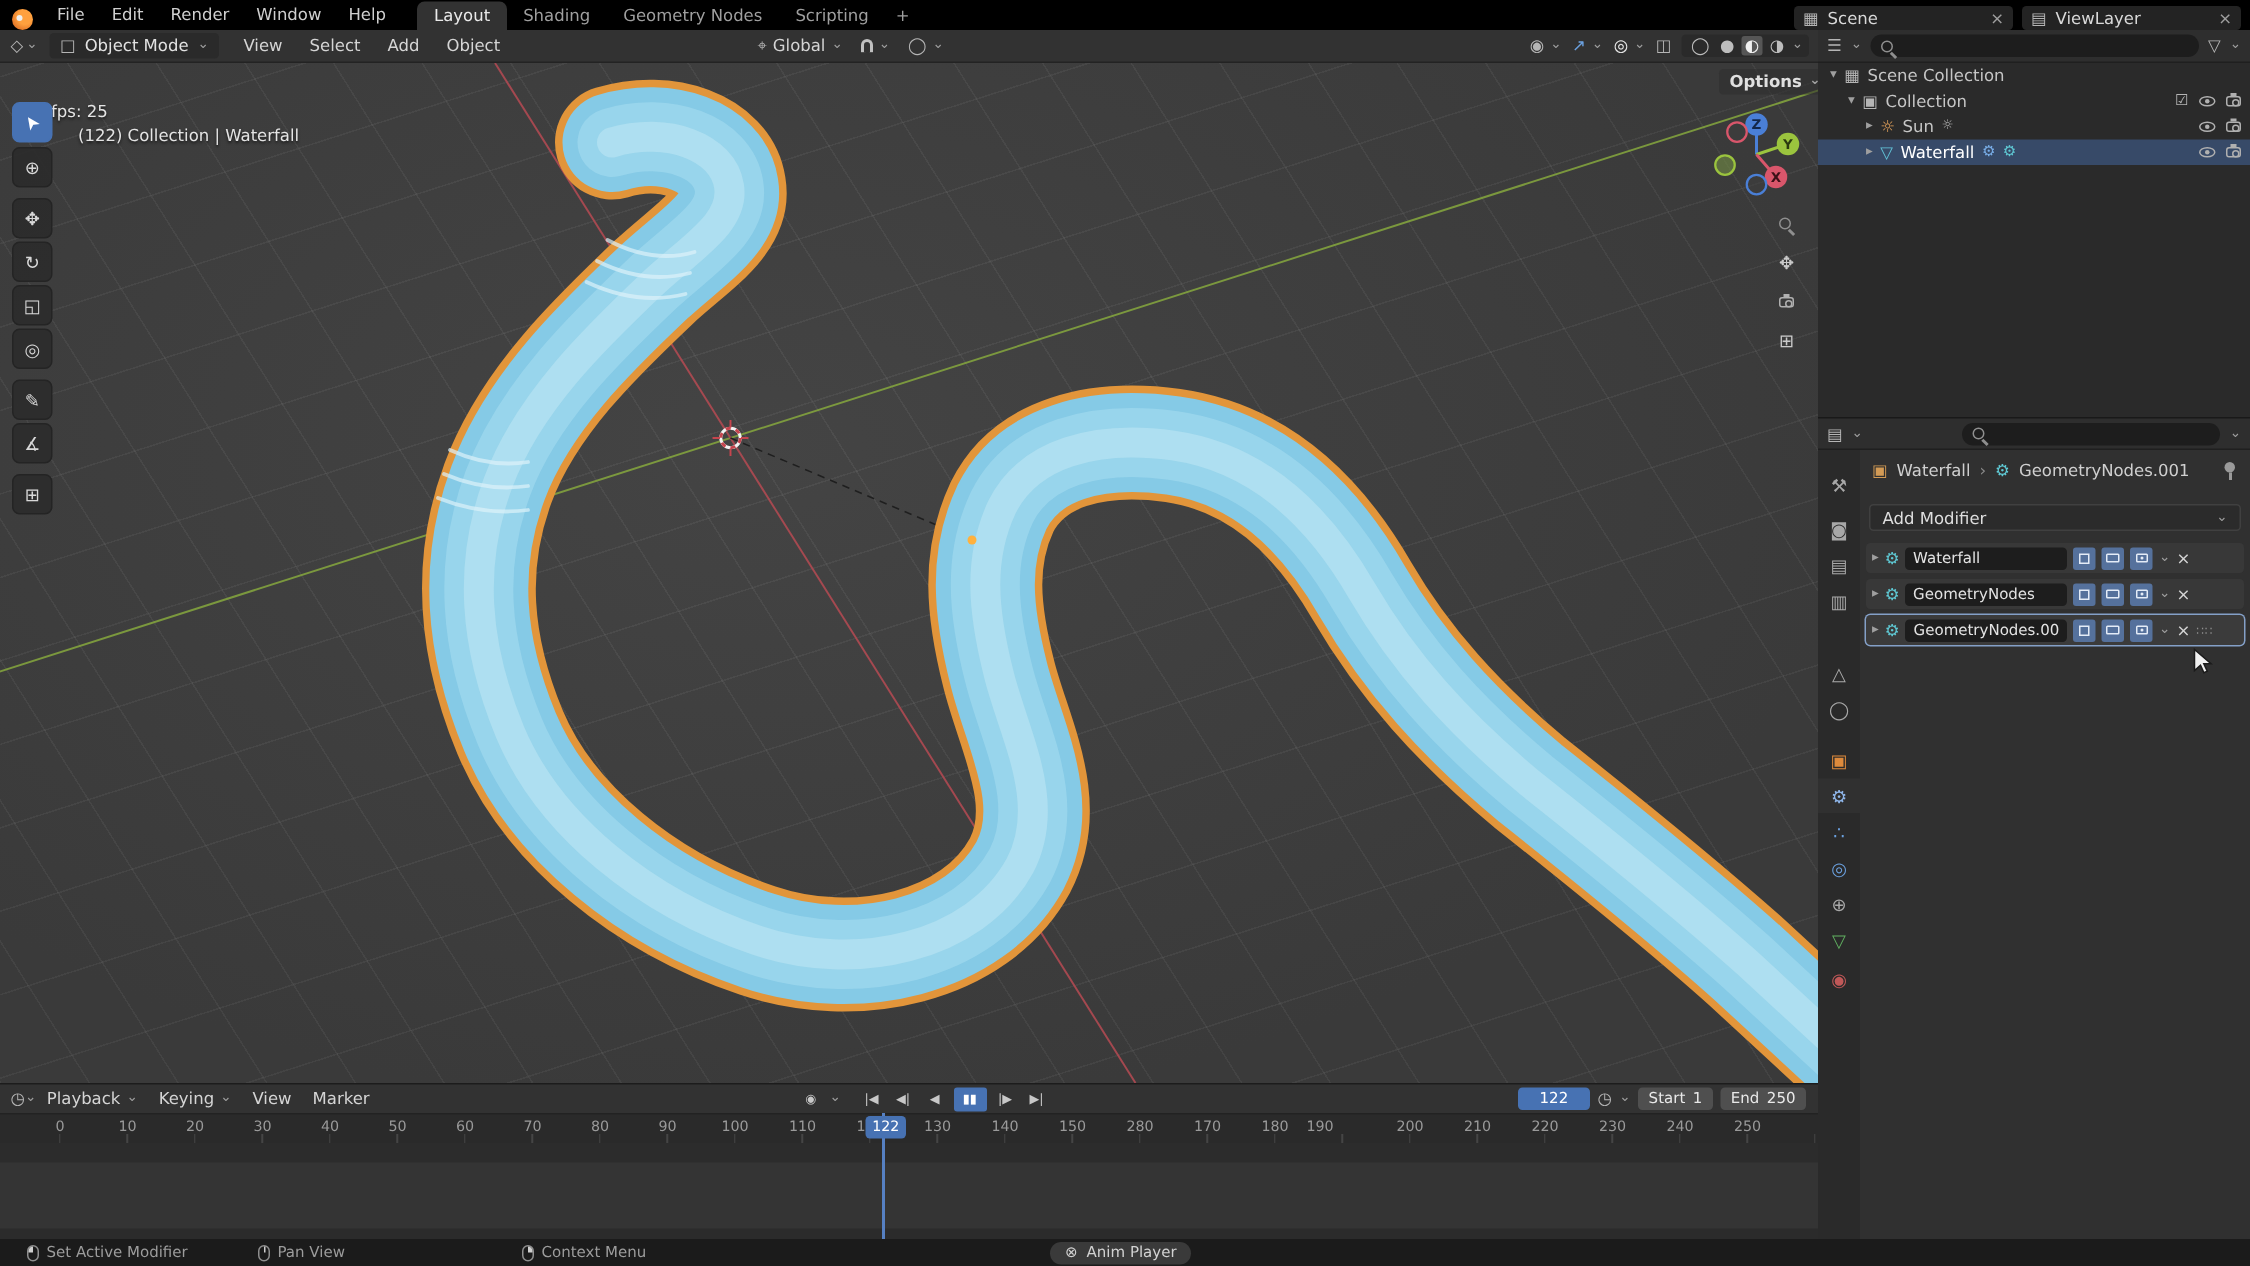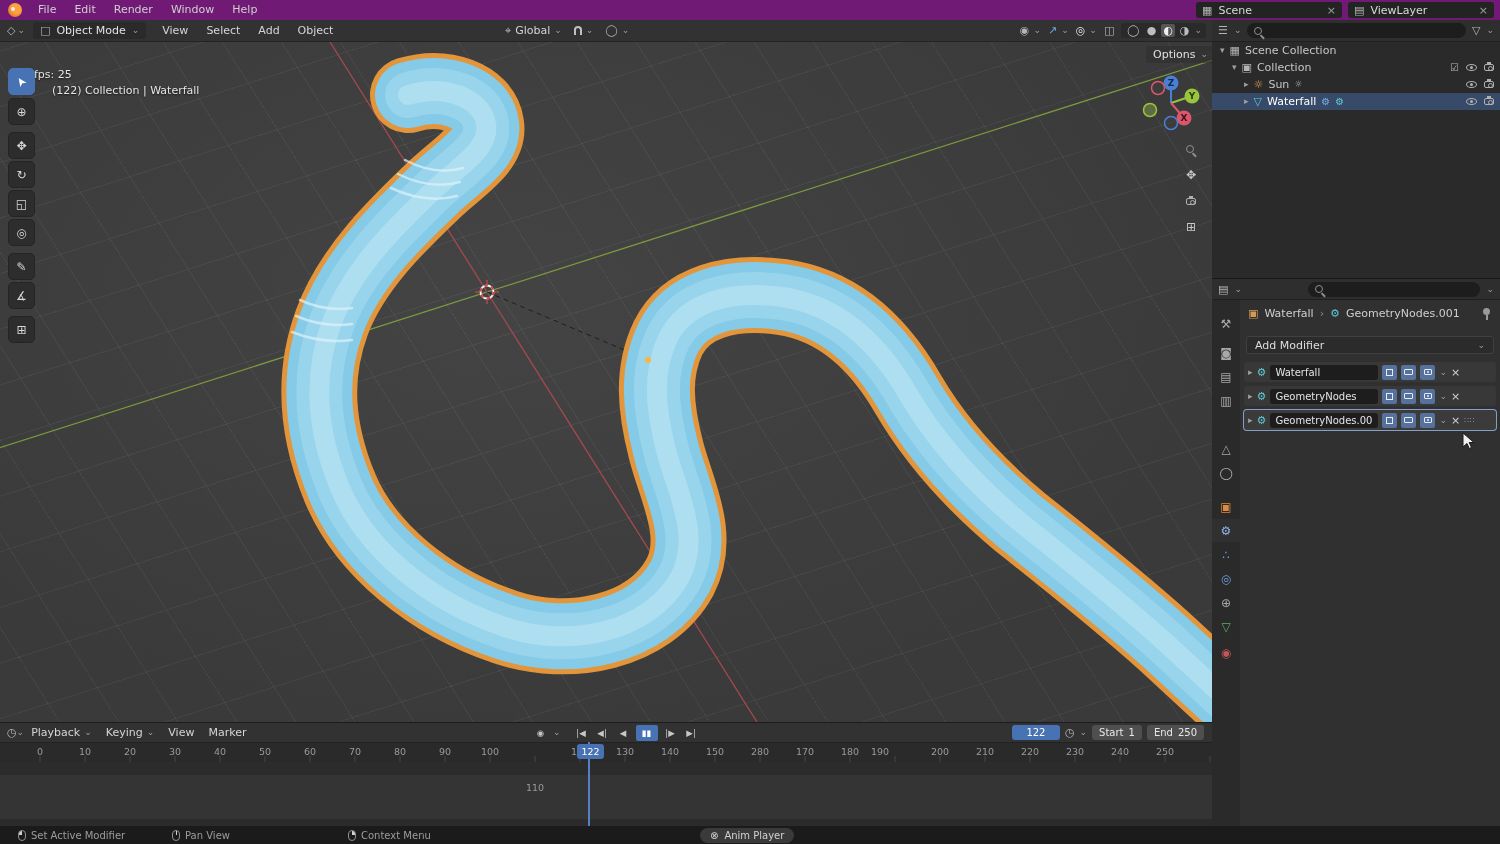--- a/index.html
+++ b/index.html
@@ -1,22 +1,22 @@
 <!DOCTYPE html>
 <html><head>
 <meta charset="utf-8">
 <style>
   * { margin:0; padding:0; box-sizing:border-box; }
   html,body { background:#141414; }
   #root { position:relative; width:1500px; height:844px; overflow:hidden;
           font-family:"DejaVu Sans", sans-serif; font-size:11px; color:#d4d4d4; background:#303030; }
 
   
-  .topbar { position:absolute; left:0; top:0; width:1500px; height:20px; background:#701a75;
-            display:flex; align-items:center; z-index:40; }
+  .topbar { position:absolute; left:0; top:0; width:1500px; height:20px; background:#000000;
+            display:flex; align-items:flex-end; z-index:40; }
   .logo { width:14px; height:14px; margin:0 7px 0 8px; border-radius:50%;
           background:radial-gradient(circle at 62% 38%, #ffa03e 0 40%, #e87d2c 70%, #b95f1f 100%); position:relative; }
   .logo::after { content:''; position:absolute; left:3px; top:4px; width:4px; height:4px; background:#eee; border-radius:50%; }
   .menu { padding:0 9px; line-height:20px; color:#cfcfcf; }
   .wtabs { display:flex; margin-left:12px; height:20px; align-items:flex-end; }
   .wtab { padding:3px 11px 3px; color:#9f9f9f; border-radius:5px 5px 0 0; }
   .wtab.active { background:#323232; color:#eaeaea; }
   .wtab.add { padding:3px 7px; }
   .topbar-right { margin-left:auto; display:flex; gap:6px; margin-right:6px; }
   .tb-widget { display:flex; align-items:center; background:#232323; border-radius:3px; height:16px;
@@ -47,21 +47,21 @@
       repeating-linear-gradient(342.3deg, rgba(255,255,255,0.05) 0 1px, transparent 1px 53px),
       repeating-linear-gradient(57.8deg, rgba(255,255,255,0.05) 0 1px, transparent 1px 50px);
     overflow:hidden; }
   .canvas svg.scene { position:absolute; left:0; top:0; }
   .tool { position:absolute; left:8px; width:27px; height:27px; background:rgba(43,43,43,0.92);
           border:1px solid #242424; border-radius:5px; display:flex; align-items:center; justify-content:center;
           color:#d8d8d8; font-size:12px; z-index:6; }
   .tool.active { background:#4772b3; border-color:#4772b3; color:#fff; }
   .ov-text { position:absolute; color:#e4e4e4; text-shadow:0 1px 2px rgba(0,0,0,0.65); z-index:5; }
   .options-btn { position:absolute; left:1146px; top:4px; display:flex; gap:5px; align-items:center;
-                 color:#e0e0e0; z-index:6; background:rgba(46,46,46,0.55); border-radius:3px; padding:2px 7px; }
+                 color:#e0e0e0; z-index:6; background:rgba(46,46,46,0.55); border-radius:3px; padding:2px 7px;font-weight:bold; }
   .navicon { position:absolute; left:1186px; color:#c9c9c9; z-index:6; font-size:12px; }
   .icon-search { width:8px; height:8px; border:1.5px solid #8f8f8f; border-radius:50%; position:relative; display:inline-block; flex:none; }
   .icon-search::after { content:''; position:absolute; width:5px; height:1.5px; background:#8f8f8f;
                         transform:rotate(45deg); top:8px; left:5px; }
 
   
   .outliner-header { position:absolute; left:1212px; top:20px; width:288px; height:22px; background:#2e2e2e;
                      border-bottom:1px solid #1f1f1f; display:flex; align-items:center; padding:0 6px; gap:6px; z-index:20; }
   .search { display:flex; align-items:center; background:#1d1d1d; border-radius:8px; height:15px; flex:1; padding:0 7px; gap:5px; }
   .search input { background:transparent; border:none; outline:none; color:#ccc; font-size:10px; width:100%; font-family:inherit; }
@@ -150,20 +150,27 @@
 
 <div id="root">
 
   <div class="topbar">
     <span class="logo"></span>
     <span class="menu">File</span>
     <span class="menu">Edit</span>
     <span class="menu">Render</span>
     <span class="menu">Window</span>
     <span class="menu">Help</span>
+    <div class="wtabs">
+      <span class="wtab active">Layout</span>
+      <span class="wtab">Shading</span>
+      <span class="wtab">Geometry Nodes</span>
+      <span class="wtab">Scripting</span>
+      <span class="wtab add">+</span>
+    </div>
     <div class="topbar-right">
       <div class="tb-widget">
         <span class="ic">▦</span>
         <span>Scene</span>
         <span class="x">×</span>
       </div>
       <div class="tb-widget">
         <span class="ic">▤</span>
         <span>ViewLayer</span>
         <span class="x">×</span>
@@ -509,21 +516,21 @@
         <span class="tick" style="left: 85px;">10</span>
         <span class="tick" style="left: 130px;">20</span>
         <span class="tick" style="left: 175px;">30</span>
         <span class="tick" style="left: 220px;">40</span>
         <span class="tick" style="left: 265px;">50</span>
         <span class="tick" style="left: 310px;">60</span>
         <span class="tick" style="left: 355px;">70</span>
         <span class="tick" style="left: 400px;">80</span>
         <span class="tick" style="left: 445px;">90</span>
         <span class="tick" style="left: 490px;">100</span>
-        <span class="tick" style="left: 535px; margin-top: 36px;">110</span>
+        <span class="tick" style="left: 535px;">110</span>
         <span class="tick" style="left: 580px;">120</span>
         <span class="tick" style="left: 625px;">130</span>
         <span class="tick" style="left: 670px;">140</span>
         <span class="tick" style="left: 715px;">150</span>
         <span class="tick" style="left: 760px;">280</span>
         <span class="tick" style="left: 805px;">170</span>
         <span class="tick" style="left: 850px;">180</span>
         <span class="tick" style="left: 880px; text-align: center;">190</span>
         <span class="tick" style="left: 940px;">200</span>
         <span class="tick" style="left: 985px;">210</span>

